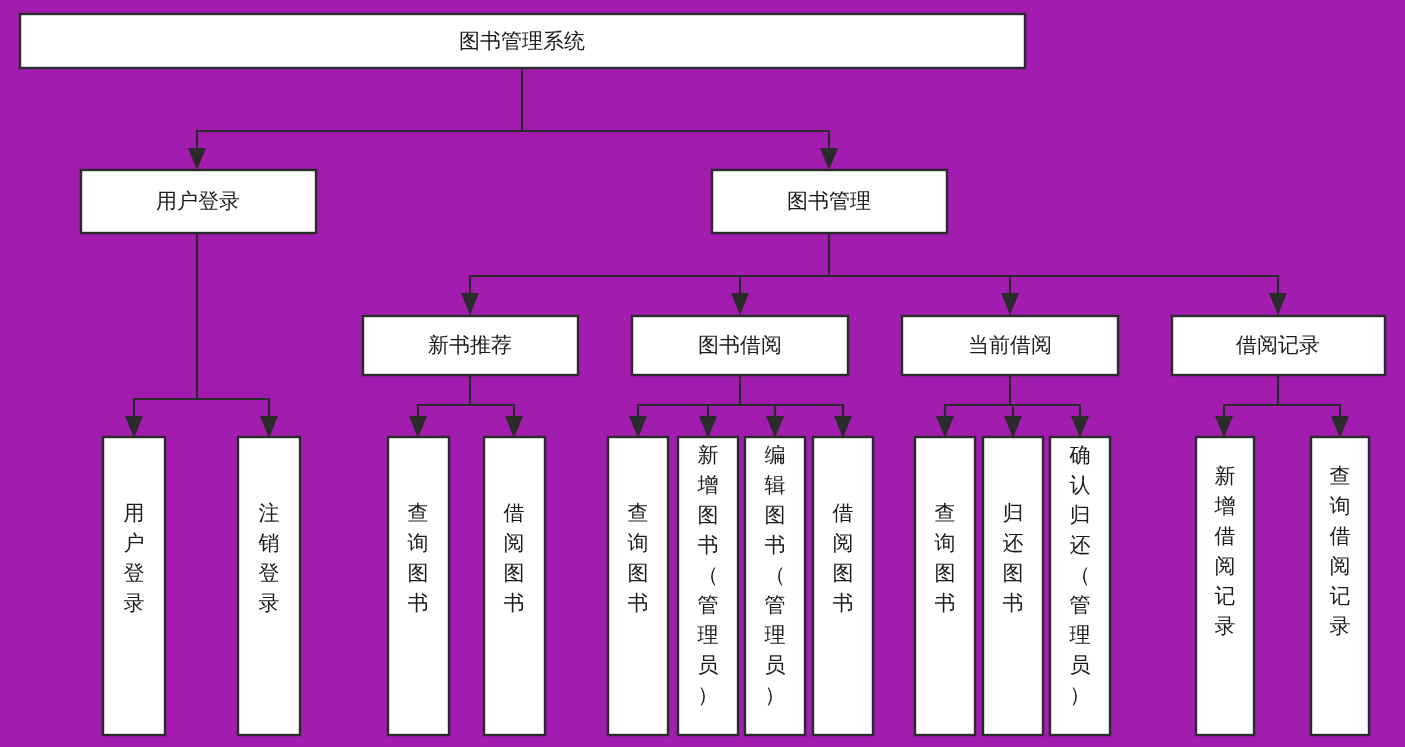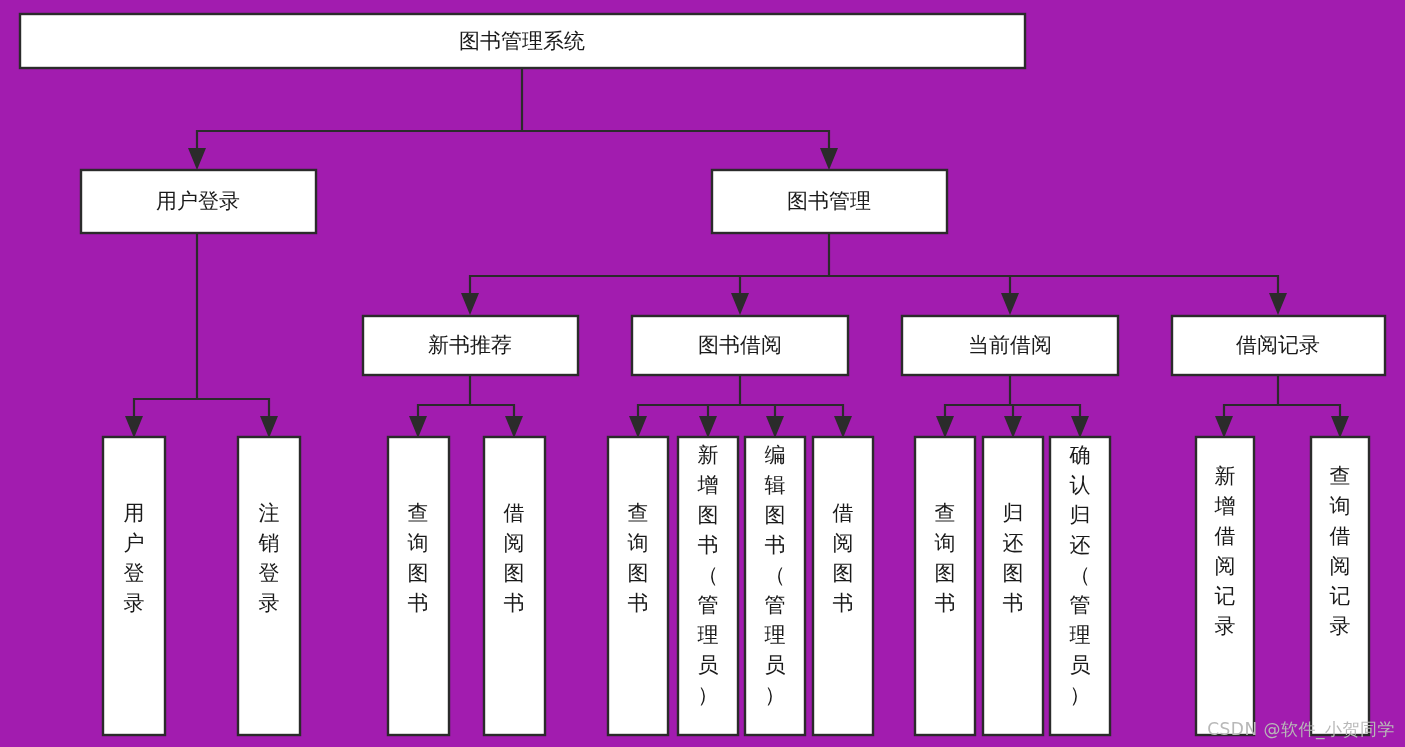--- a/index.html
+++ b/index.html
@@ -223,15 +223,14 @@
       <rect class="node-box" x="1196" y="437" width="58" height="298"></rect>
       <text class="node-label-v" x="1225" y="483"><tspan x="1225" dy="0">新</tspan><tspan x="1225" dy="30">增</tspan><tspan x="1225" dy="30">借</tspan><tspan x="1225" dy="30">阅</tspan><tspan x="1225" dy="30">记</tspan><tspan x="1225" dy="30">录</tspan></text>
     </g>
     <g>
       <rect class="node-box" x="1311" y="437" width="58" height="298"></rect>
       <text class="node-label-v" x="1340" y="483"><tspan x="1340" dy="0">查</tspan><tspan x="1340" dy="30">询</tspan><tspan x="1340" dy="30">借</tspan><tspan x="1340" dy="30">阅</tspan><tspan x="1340" dy="30">记</tspan><tspan x="1340" dy="30">录</tspan></text>
     </g>
 
   </svg>
 
-  <div class="watermark">CSDN @软件_小贺同学</div>
 
 </div>
 
 </body></html>

